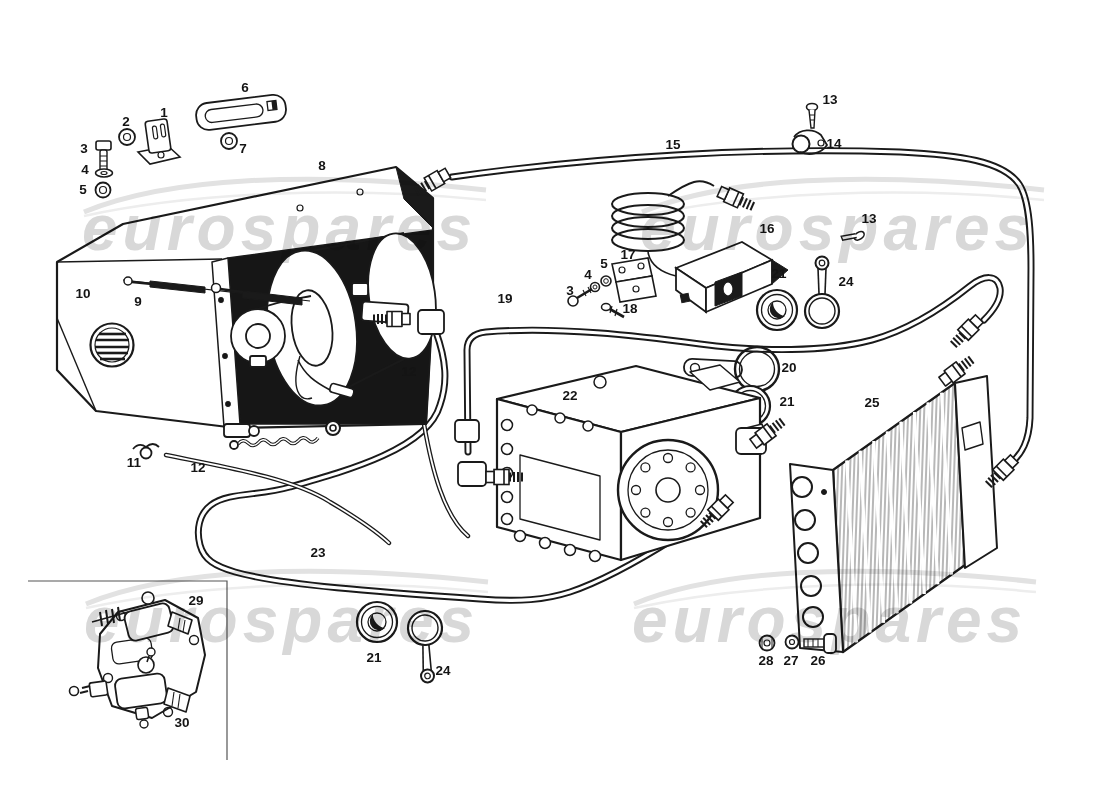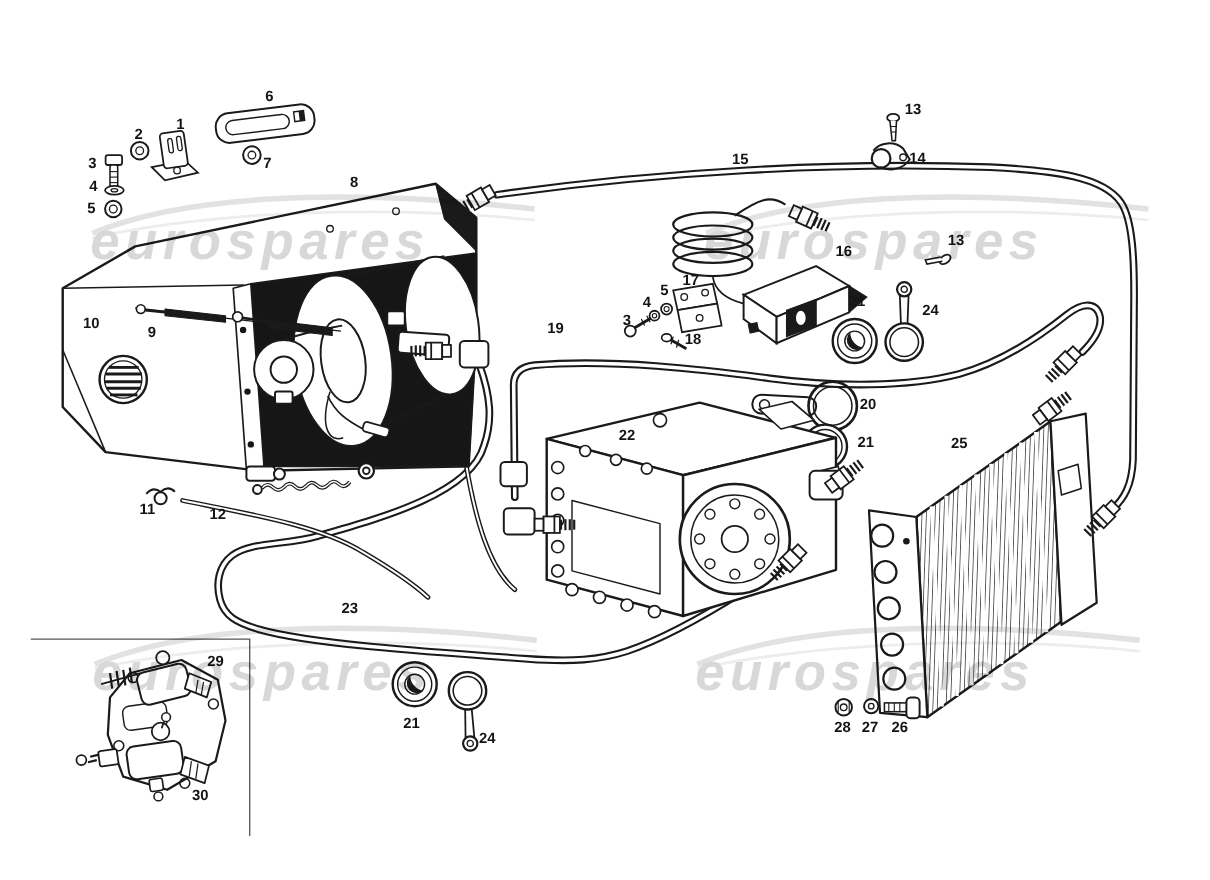--- a/index.html
+++ b/index.html
@@ -1,21 +1,21 @@
 <!DOCTYPE html>
 <html style="--wm: #d8d8d8;"><head>
 <meta charset="utf-8">
 <style>
   html,body{margin:0;padding:0;background:#fff;}
   .canvas{position:relative;width:1100px;height:800px;background:#ffffff;overflow:hidden;
           font-family:"Liberation Sans","DejaVu Sans",sans-serif;}
   svg{display:block;}
   #diagram{position:absolute;left:0;top:0;z-index:1;}
   .watermark{position:absolute;width:420px;height:80px;mix-blend-mode:multiply;z-index:2;pointer-events:none;}
-  .wm-text{position:absolute;left:0;top:16px;font-size:48px;font-weight:bold;font-style:italic;
+  .wm-text{position:absolute;left:0;top:16px;font-size:64px;font-weight:bold;font-style:italic;
            letter-spacing:5px;line-height:1;white-space:nowrap;color:var(--wm,#d8d8d8);}
   .wm1{left:82px;top:180px;}
   .wm2{left:640px;top:180px;}
   .wm3{left:84px;top:572px;}
   .wm4{left:632px;top:572px;}
   .swoosh{position:absolute;left:-6px;top:-14px;}
   .plbl{font:bold 13.5px "Liberation Sans","DejaVu Sans",sans-serif;fill:#141414;}
 </style>
 </head>
 <body>

